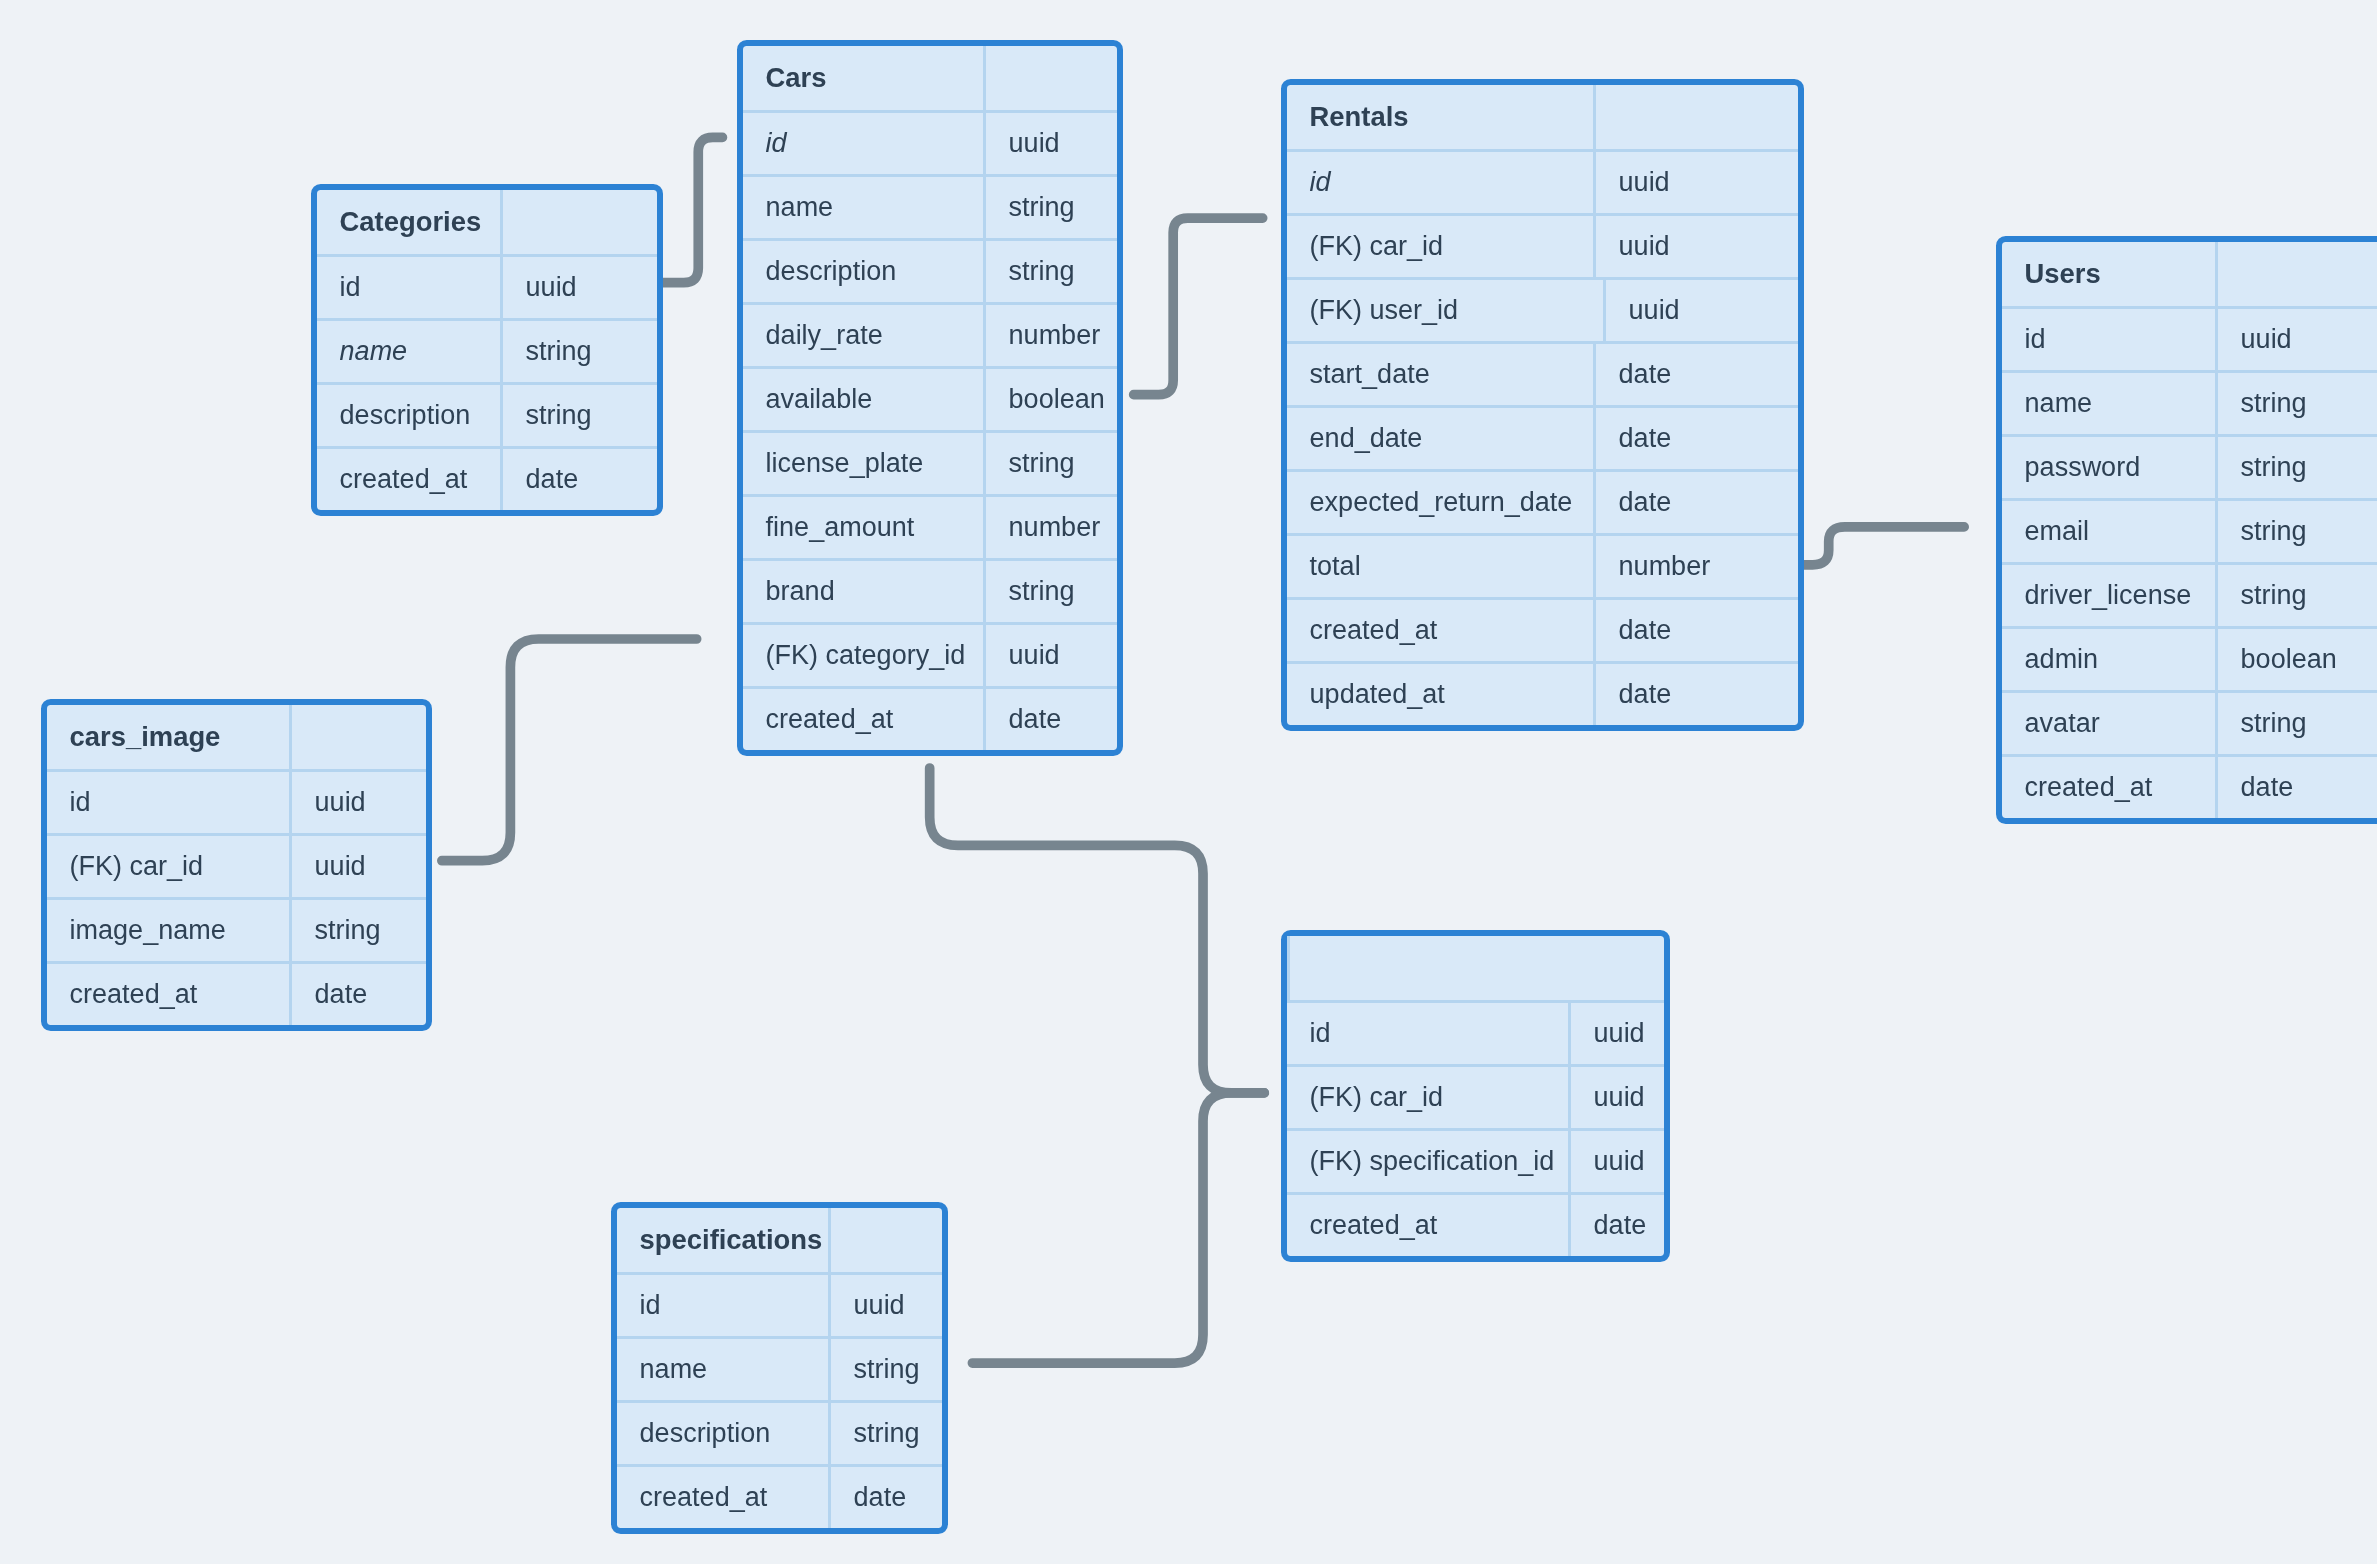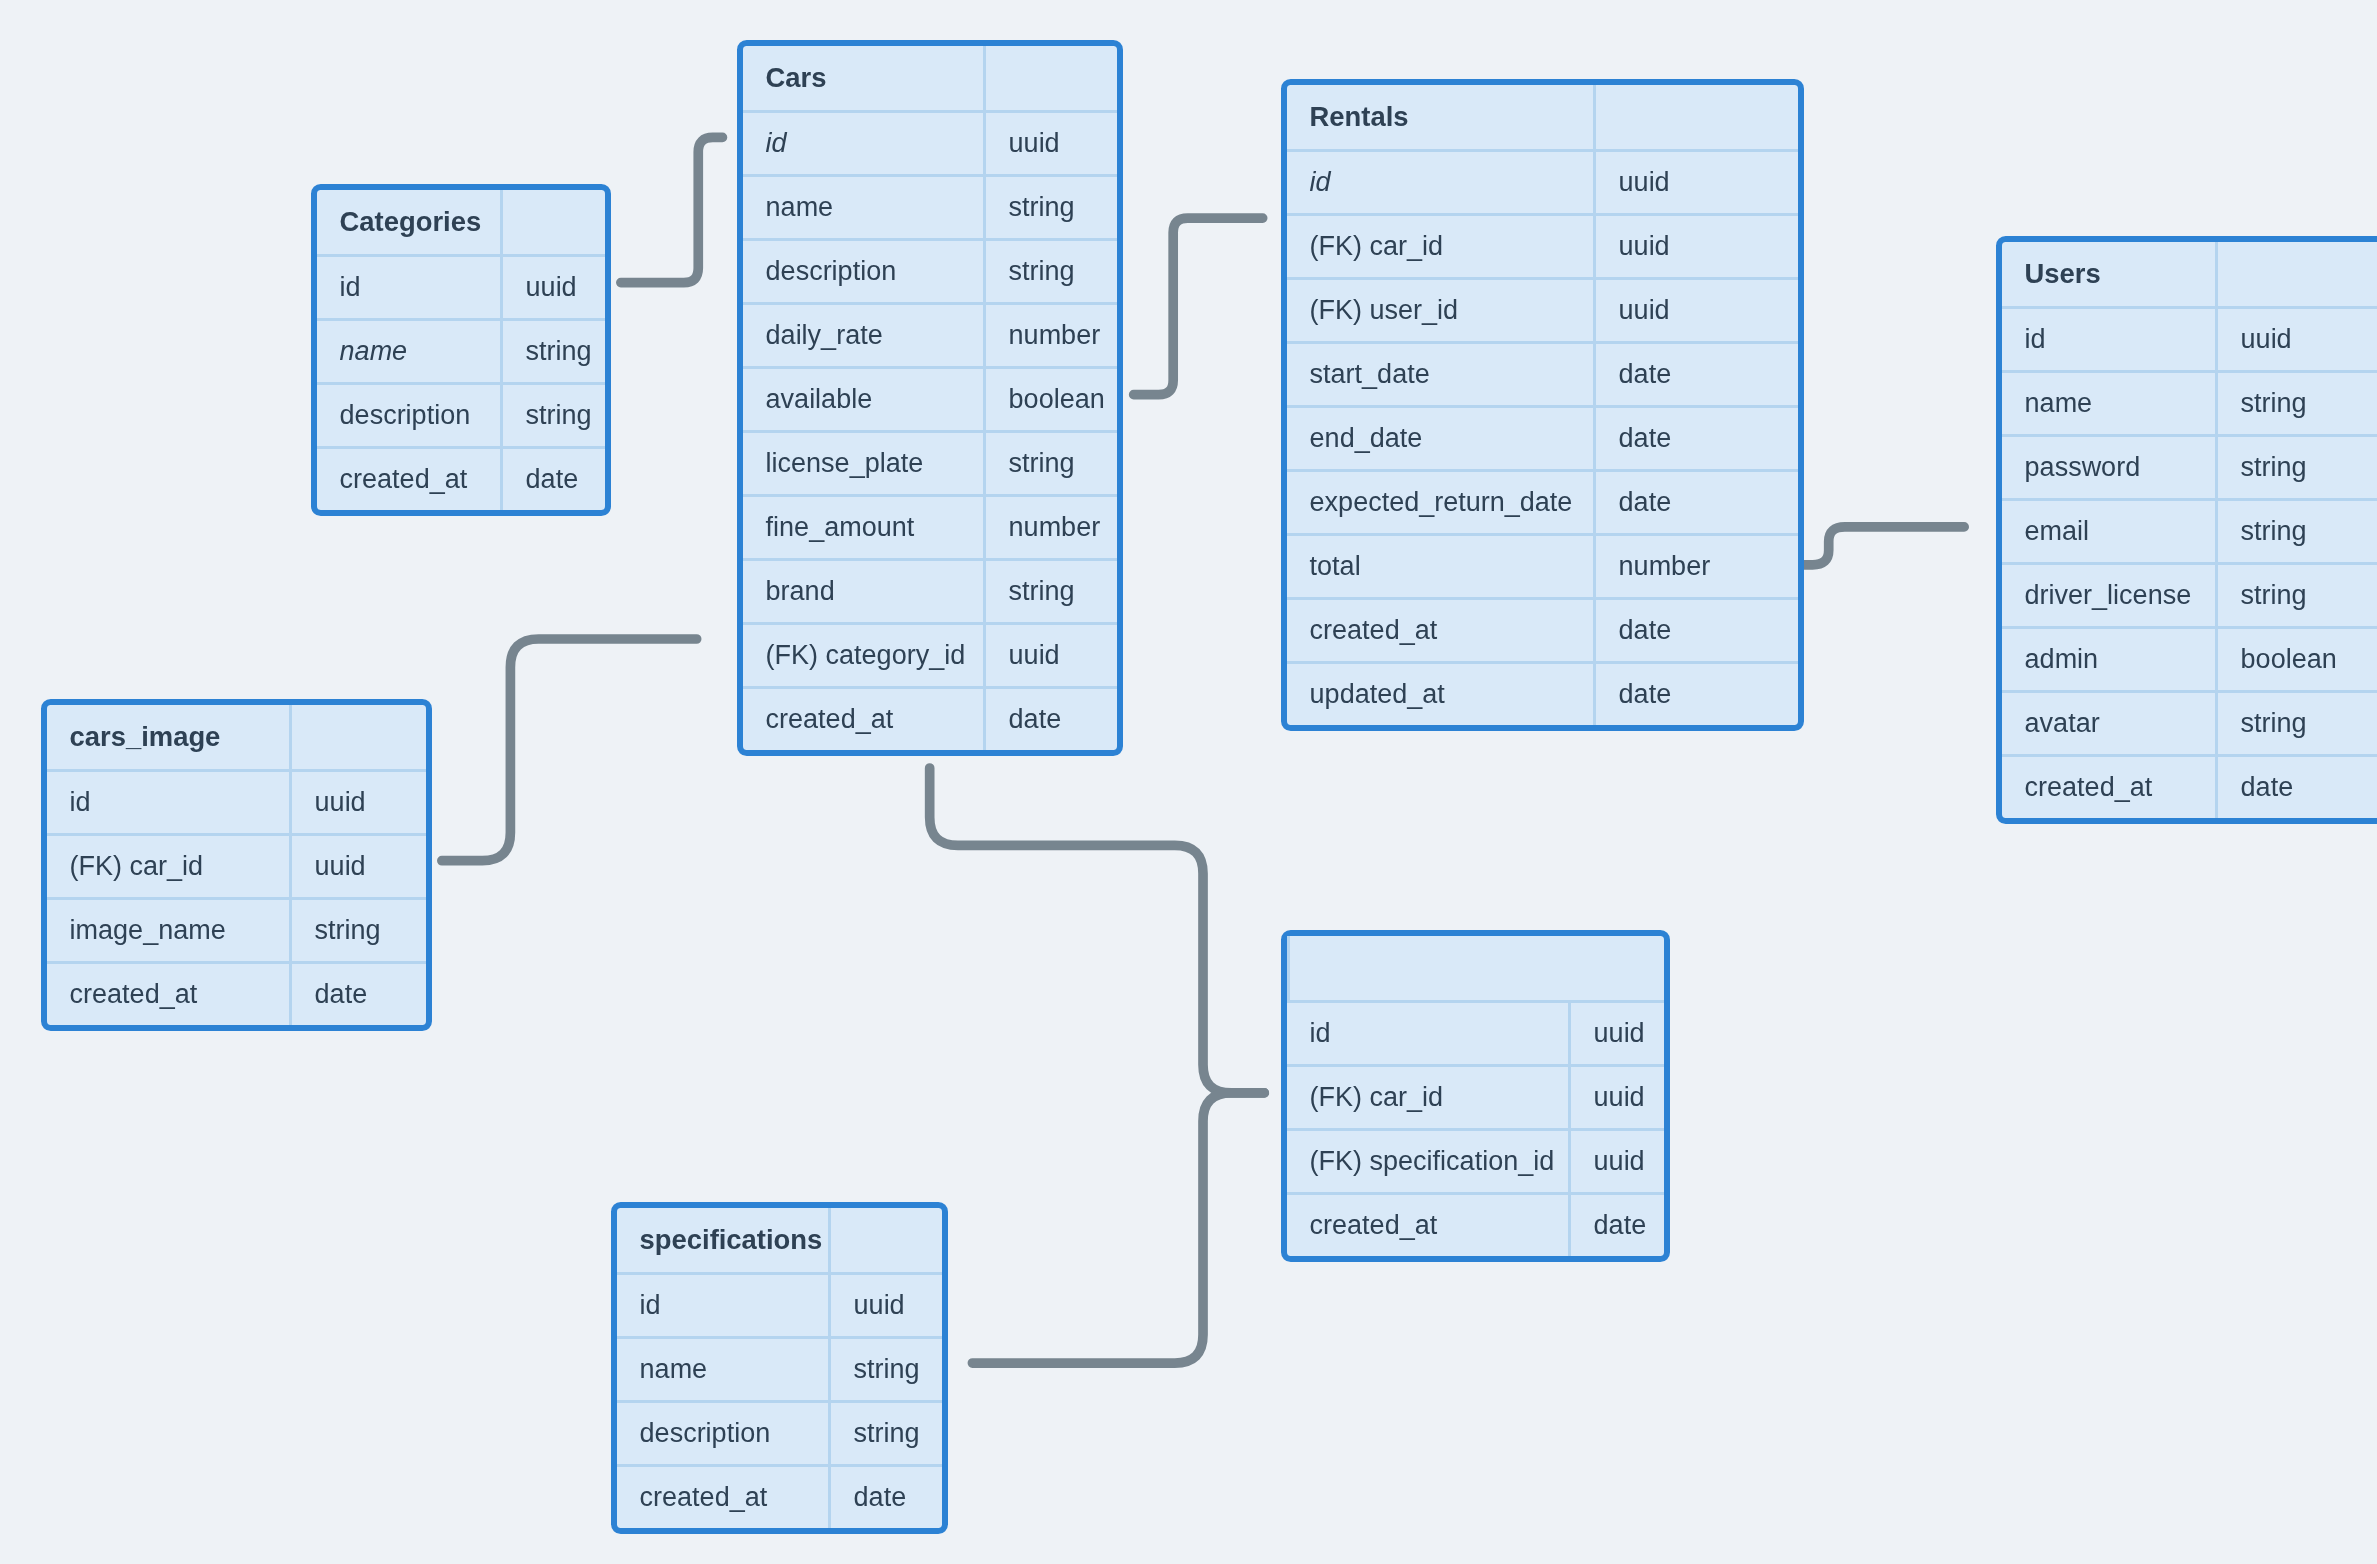--- a/index.html
+++ b/index.html
@@ -36,21 +36,21 @@
 <div id="diagram">
   <svg class="wires" width="2377" height="1565" viewBox="0 0 2948 1940">
       <path d="M 770 350 H 848 Q 866 350 866 332 V 188 Q 866 170 884 170 H 896" stroke="#77858f"></path>
       <path d="M 1406 489 H 1437 Q 1455 489 1455 471 V 288 Q 1455 270 1473 270 H 1566" stroke="#77858f"></path>
       <path d="M 2167 700 H 2248 Q 2268 700 2268 682 V 671 Q 2268 653 2288 653 H 2436" stroke="#77858f"></path>
       <path d="M 548 1067 H 598 Q 633 1067 633 1032 V 827 Q 633 792 668 792 H 864" stroke="#77858f"></path>
       <path d="M 1153 952 V 1013 Q 1153 1048 1188 1048 H 1457 Q 1492 1048 1492 1083 V 1320 Q 1492 1355 1527 1355 H 1568" stroke="#77858f"></path>
       <path d="M 1206 1690 H 1457 Q 1492 1690 1492 1655 V 1390 Q 1492 1355 1527 1355 H 1568" stroke="#77858f"></path>
     </svg>
   <div id="tables">
-      <div class="etable" style="left: 311px; top: 184px; width: 300px;">
+      <div class="etable" style="left: 311px; top: 184px; width: 352px;">
         <div class="erow header" style="grid-template-columns: 183px 1fr;">
           <div class="ecell name">Categories</div>
           <div class="ecell type"></div>
         </div>
         <div class="erow" style="grid-template-columns: 183px 1fr;">
           <div class="ecell name">id</div>
           <div class="ecell type">uuid</div>
         </div>
         <div class="erow" style="grid-template-columns: 183px 1fr;">
           <div class="ecell name italic">name</div>
@@ -117,21 +117,21 @@
           <div class="ecell type"></div>
         </div>
         <div class="erow" style="grid-template-columns: 306px 1fr;">
           <div class="ecell name italic">id</div>
           <div class="ecell type">uuid</div>
         </div>
         <div class="erow" style="grid-template-columns: 306px 1fr;">
           <div class="ecell name">(FK) car_id</div>
           <div class="ecell type">uuid</div>
         </div>
-        <div class="erow" style="grid-template-columns: 306px 1fr;">
+        <div class="erow" style="grid-template-columns: 306px 1fr; gap: 10px;">
           <div class="ecell name">(FK) user_id</div>
           <div class="ecell type">uuid</div>
         </div>
         <div class="erow" style="grid-template-columns: 306px 1fr;">
           <div class="ecell name">start_date</div>
           <div class="ecell type">date</div>
         </div>
         <div class="erow" style="grid-template-columns: 306px 1fr;">
           <div class="ecell name">end_date</div>
           <div class="ecell type">date</div>

